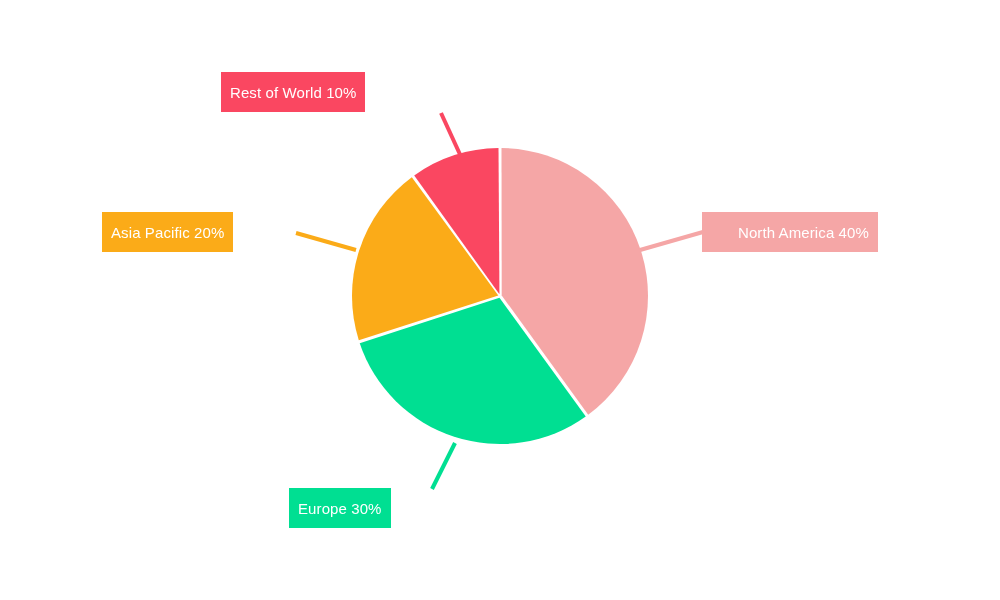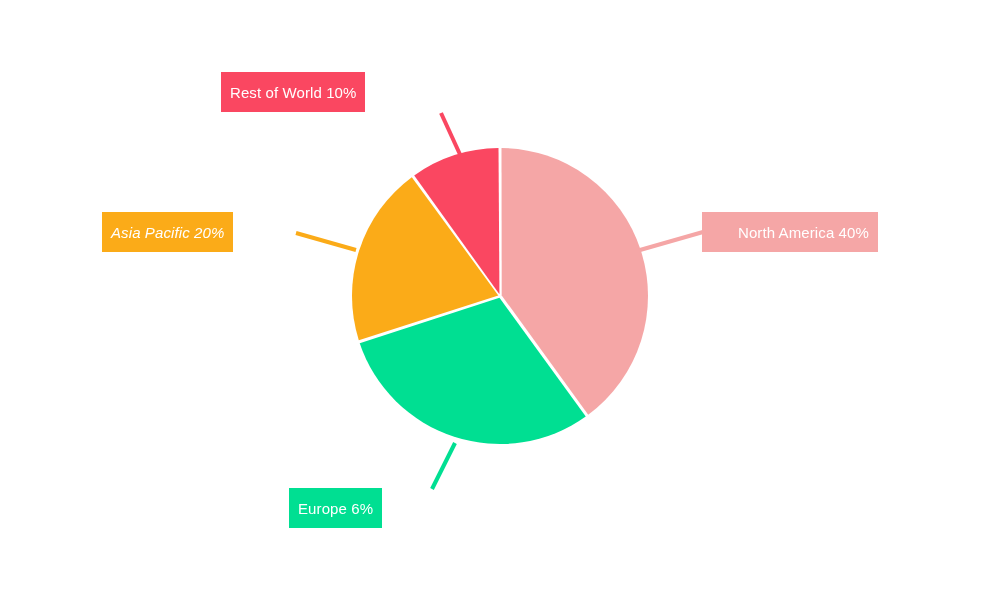--- a/index.html
+++ b/index.html
@@ -73,24 +73,24 @@
 
       <path d="M 414.23 175.39 A 148 148 0 0 1 498.50 148.01 L 499.44 294.29 Z" fill="#FA4761"></path>
     </g>
   </svg>
 
   <div class="callout-label" id="label-north-america" style="background:#F5A6A6;">
     <span>North America 40%</span>
   </div>
 
   <div class="callout-label" id="label-europe" style="background:#00DF92;">
-    <span>Europe 6%</span>
+    <span>Europe 30%</span>
   </div>
 
-  <div class="callout-label" id="label-asia-pacific" style="background:#FBAB18;font-style:italic;">
+  <div class="callout-label" id="label-asia-pacific" style="background:#FBAB18;">
     <span>Asia Pacific 20%</span>
   </div>
 
   <div class="callout-label" id="label-rest-of-world" style="background:#FA4761;">
     <span>Rest of World 10%</span>
   </div>
 
 </div>
 
 </body></html>

